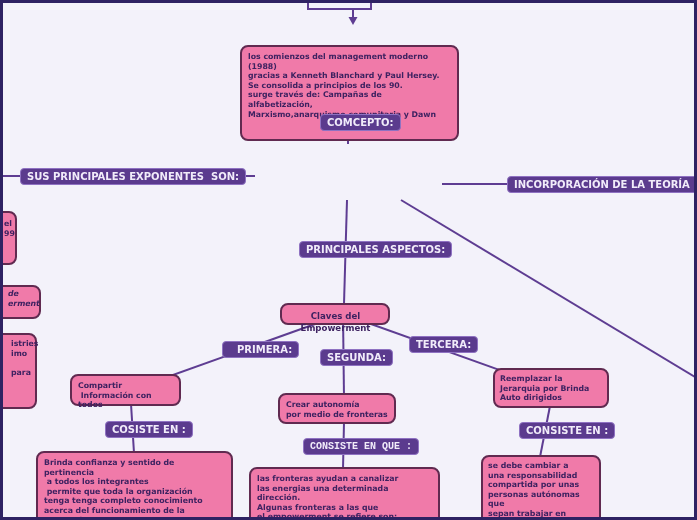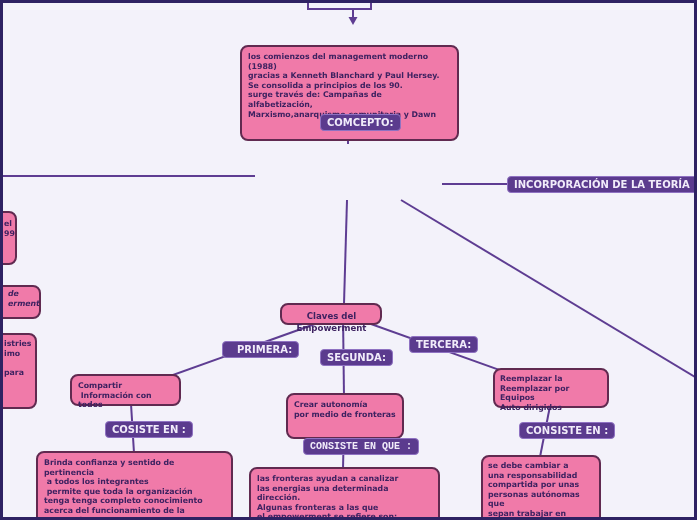--- a/index.html
+++ b/index.html
@@ -36,33 +36,33 @@
     color:#f1ecfa;
     font-weight:bold;
     font-size:10px;
     line-height:9px;
     padding:3px 6px;
     white-space:pre;
   }
   
   #n-history   {left:237px;top:21px; width:219px;height:96px;margin-top:21px;}
   #n-definition{left:252px;top:141px;width:188px;height:58px;}
-  #n-claves    {left:277px;top:300px;width:102px;height:22px;font-size:8.6px;line-height:12px;text-align:center;}
+  #n-claves    {left:277px;top:300px;width:110px;height:22px;font-size:8.6px;line-height:12px;text-align:center;}
   #n-compartir {left:67px; top:371px;width:111px;height:32px;}
-  #n-crear     {left:283px;top:390px;width:118px;height:46px;}
+  #n-crear     {left:275px;top:390px;width:118px;height:31px;}
   #n-reemplazar{left:490px;top:365px;width:116px;height:40px;padding:4px 4px 4px 5px;}
   #n-brinda    {left:33px; top:448px;width:197px;height:80px;}
   #n-fronteras {left:246px;top:464px;width:191px;height:64px;}
   #n-cambiar   {left:478px;top:452px;width:120px;height:76px;padding:4px 3px 4px 5px;}
   #n-cut1{left:-52px;top:208px;width:66px; height:54px;}
   #n-cut2{left:-70px;top:282px;width:108px;height:34px;}
   #n-cut3{left:-60px;top:330px;width:94px; height:76px;}
   #n-cut1 .frag{left:51px;top:6px;}
   #n-cut2 .frag{left:73px;top:2px;font-style:italic;}
-  #n-cut3 .frag{left:59px;top:4px;}
+  #n-cut3 .frag{left:59px;top:4px;padding-left:7px;}
   
   #l-concepto     {left:317px;top:111px;}
   #l-exponentes   {left:17px; top:165px;}
   #l-incorporacion{left:504px;top:173px;}
   #l-aspectos     {left:296px;top:238px;}
   #l-liderazgo    {left:507px;top:294px;}
   #l-primera      {left:219px;top:338px;padding-left:14px;}
   #l-segunda      {left:317px;top:346px;}
   #l-tercera      {left:406px;top:333px;}
   #l-cosiste      {left:102px;top:418px;}
@@ -102,21 +102,21 @@
 
   <div class="node" id="n-claves">Claves del Empowerment</div>
 
   <div class="node" id="n-compartir">Compartir
  Información con todos</div>
 
   <div class="node" id="n-crear">Crear autonomía
 por medio de fronteras</div>
 
   <div class="node" id="n-reemplazar">Reemplazar la
-Reemplazar por Equipos
+Jerarquia por Brinda
 Auto dirigidos</div>
 
   <div class="node" id="n-brinda">Brinda confianza y sentido de
 pertinencia
  a todos los integrantes
  permite que toda la organización
 tenga tenga completo conocimiento
 acerca del funcionamiento de la
 compañía</div>
 
@@ -137,21 +137,23 @@
   <div class="node" id="n-cut1"><span class="frag">el
 99</span></div>
   <div class="node" id="n-cut2"><span class="frag">de
 erment</span></div>
   <div class="node" id="n-cut3"><span class="frag">istries
 imo
 
 para</span></div>
 
   <div class="label" id="l-concepto">COMCEPTO:</div>
+  <div class="label" id="l-exponentes">SUS PRINCIPALES EXPONENTES  SON:</div>
   <div class="label" id="l-incorporacion">INCORPORACIÓN DE LA TEORÍA EN LAS EMPRESAS :</div>
+  <div class="label" id="l-aspectos">PRINCIPALES ASPECTOS:</div>
   <div class="label" id="l-primera">PRIMERA:</div>
   <div class="label" id="l-segunda">SEGUNDA:</div>
   <div class="label" id="l-tercera">TERCERA:</div>
   <div class="label" id="l-cosiste">COSISTE EN :</div>
   <div class="label" id="l-consiste-que">CONSISTE EN QUE :</div>
   <div class="label" id="l-consiste">CONSISTE EN :</div>
 
 </div>
 
 </body></html>

